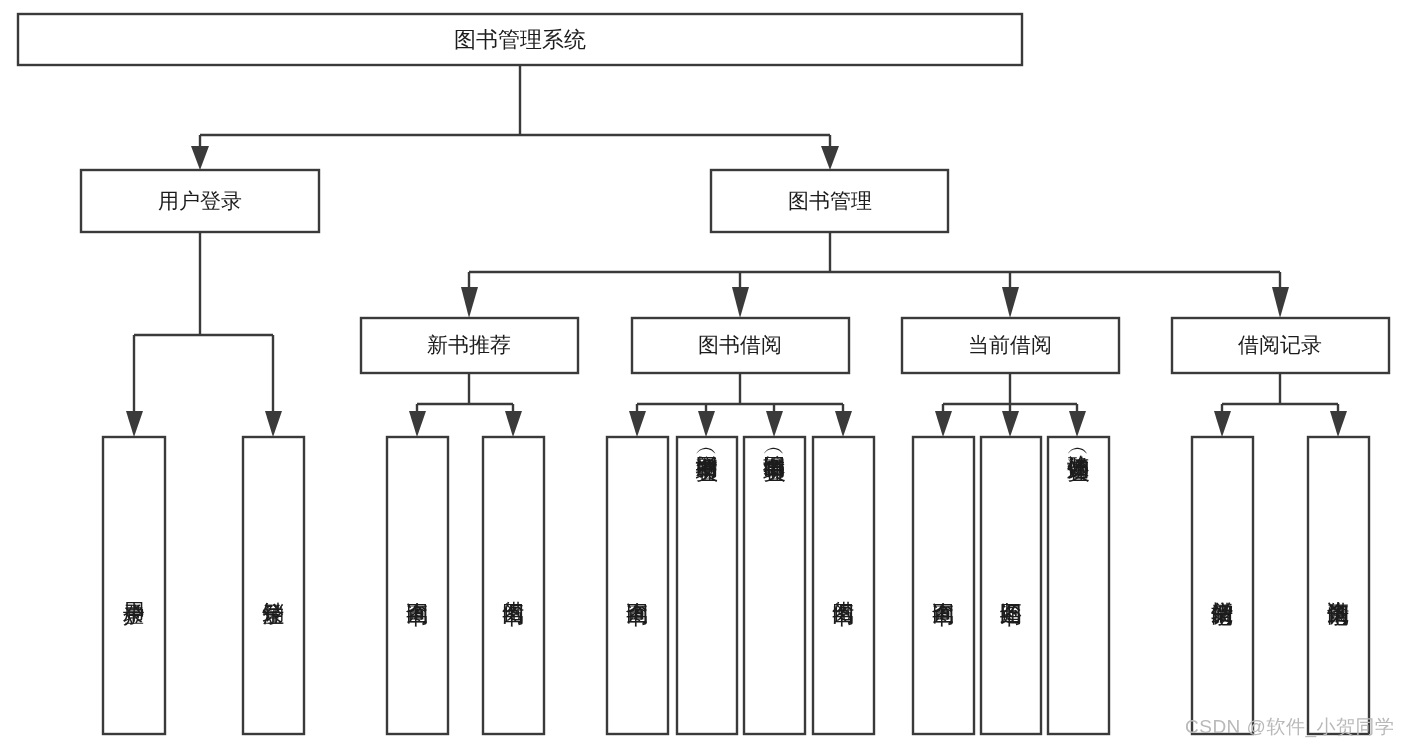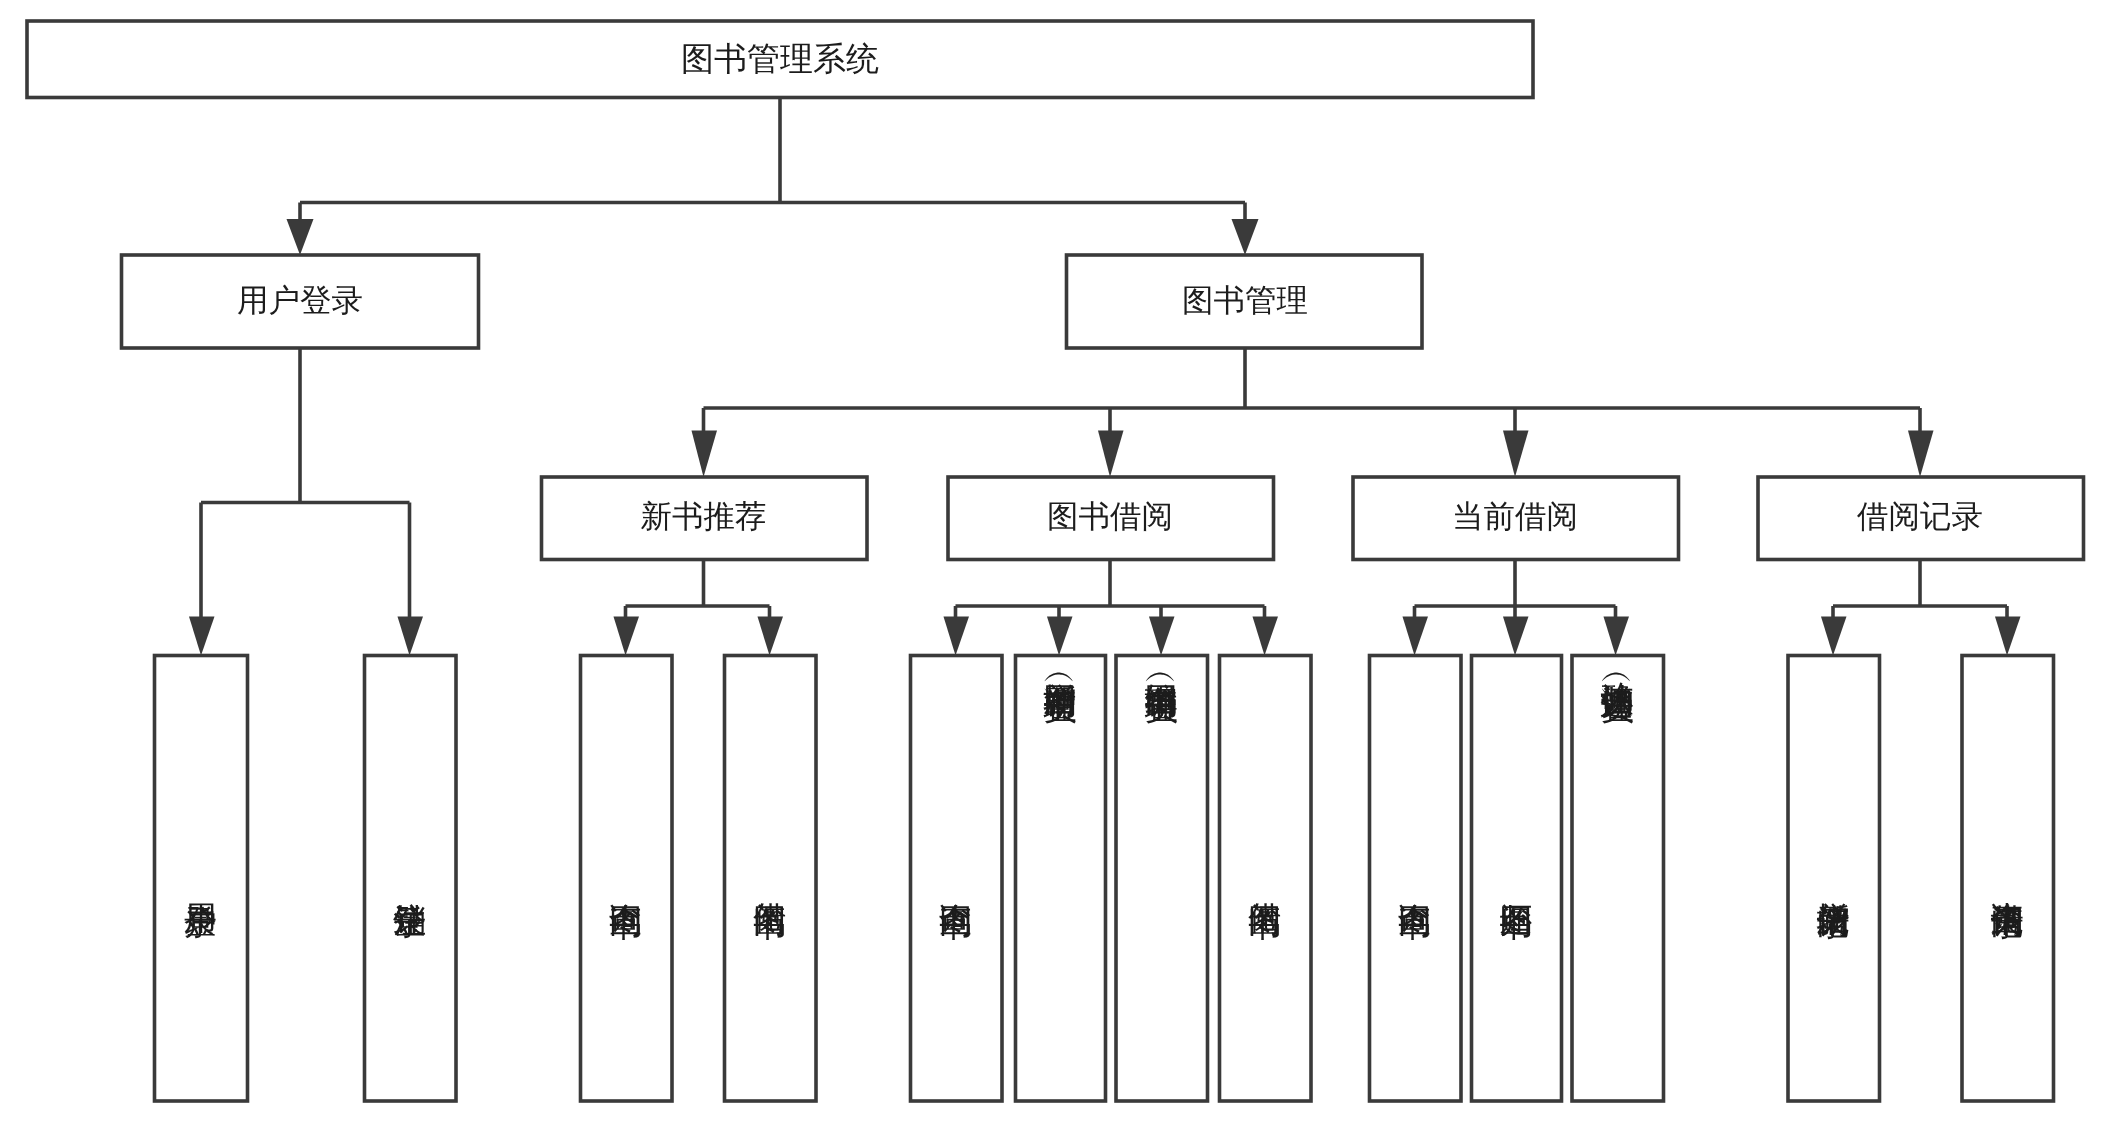--- a/index.html
+++ b/index.html
@@ -228,13 +228,14 @@
     <span class="vlabel-text">确认归还（管理员）</span>
   </div>
 
   <div class="vlabel-wrap" style="left:1192px; top:437px; width:61px; height:297px;">
     <span class="vlabel-text">新增借阅记录</span>
   </div>
   <div class="vlabel-wrap" style="left:1308px; top:437px; width:61px; height:297px;">
     <span class="vlabel-text">查询借阅记录</span>
   </div>
 
+  <div class="watermark">CSDN @软件_小贺同学</div>
 </div>
 
 </body></html>

